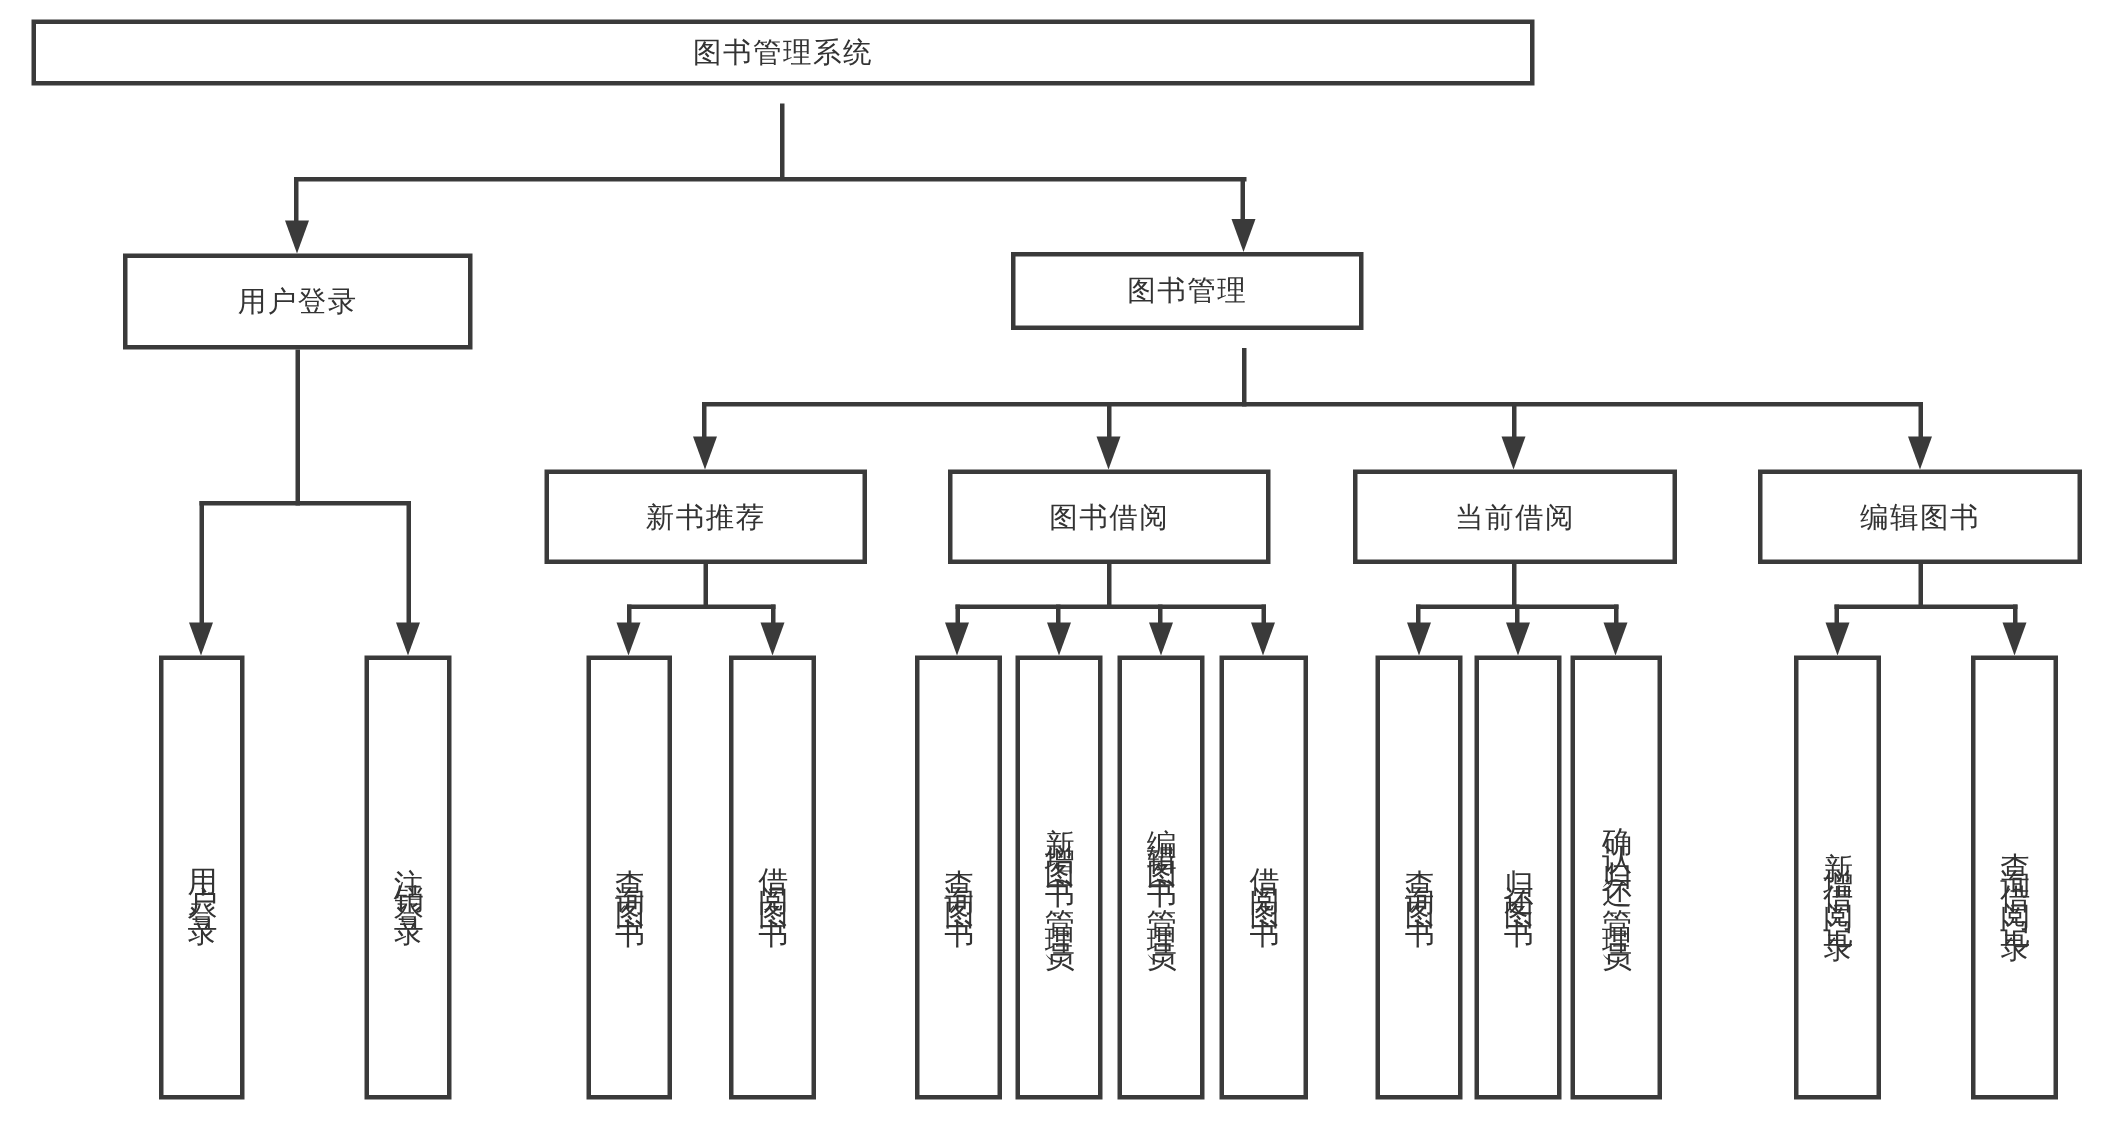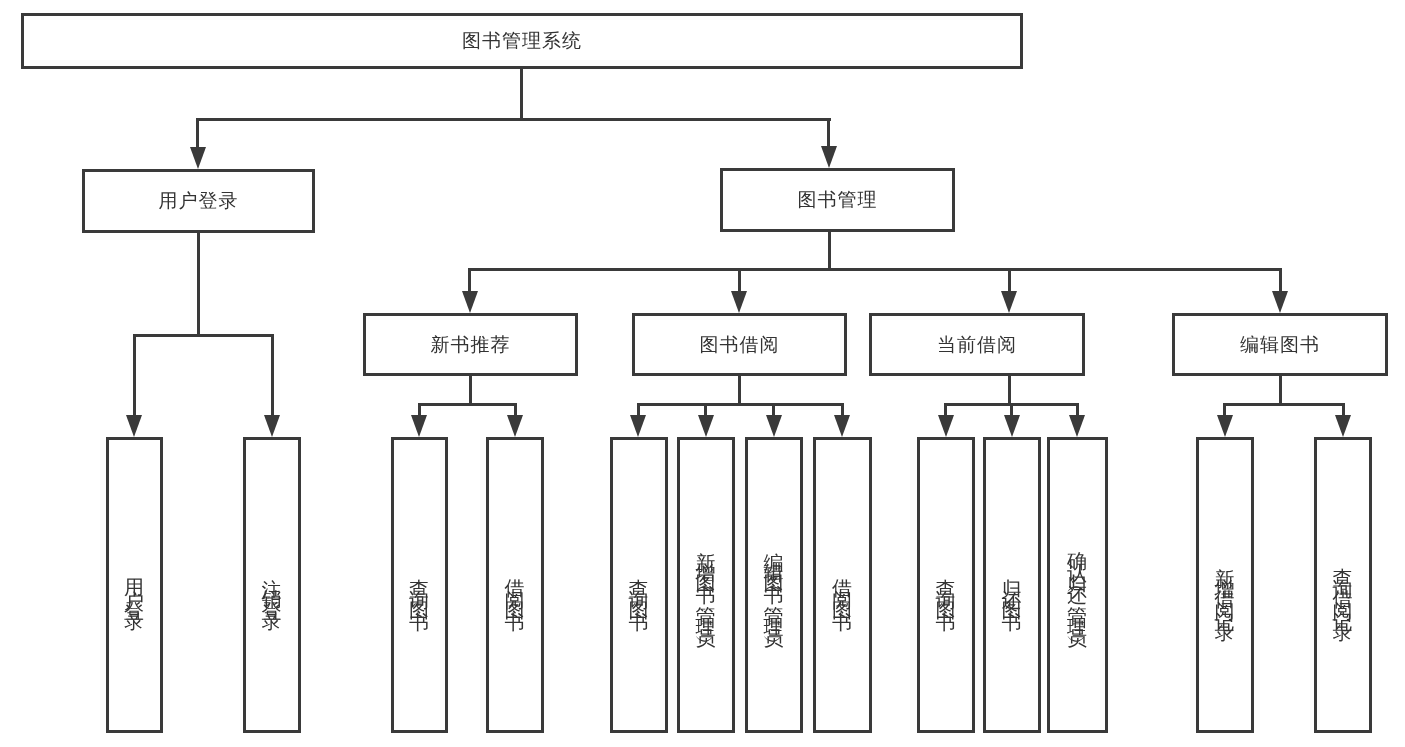--- a/index.html
+++ b/index.html
@@ -63,35 +63,35 @@
     color: var(--wm);
     white-space: nowrap;
     z-index: 5;
   }
 </style>
 </head>
 <body>
 
 <div class="stage">
 
-  <div class="box h" style="left:21px;top:13px;width:1002px;height:56px">
+  <div class="box h" style="left:21px;top:13px;width:1002px;height:44px">
     <span>图书管理系统</span>
   </div>
 
   <div class="ln" style="left:520px;top:69px;width:3px;height:51px"></div>
   <div class="ln" style="left:196px;top:118px;width:635px;height:3px"></div>
   <div class="ln" style="left:196px;top:118px;width:3px;height:32px"></div>
   <div class="ah" style="left:190px;top:147px"></div>
   <div class="ln" style="left:827px;top:118px;width:3px;height:31px"></div>
   <div class="ah" style="left:821px;top:146px"></div>
 
   <div class="box h" style="left:82px;top:169px;width:233px;height:64px">
     <span>用户登录</span>
   </div>
-  <div class="box h" style="left:720px;top:168px;width:235px;height:64px">
+  <div class="box h" style="left:674px;top:168px;width:235px;height:52px">
     <span>图书管理</span>
   </div>
 
   <div class="ln" style="left:197px;top:233px;width:3px;height:104px"></div>
   <div class="ln" style="left:133px;top:334px;width:141px;height:3px"></div>
   <div class="ln" style="left:133px;top:334px;width:3px;height:83px"></div>
   <div class="ah" style="left:126px;top:415px"></div>
   <div class="ln" style="left:271px;top:334px;width:3px;height:83px"></div>
   <div class="ah" style="left:264px;top:415px"></div>
 
@@ -105,21 +105,21 @@
   <div class="ah" style="left:1001px;top:291px"></div>
   <div class="ln" style="left:1279px;top:268px;width:3px;height:25px"></div>
   <div class="ah" style="left:1272px;top:291px"></div>
 
   <div class="box h" style="left:632px;top:313px;width:215px;height:63px">
     <span>图书借阅</span>
   </div>
   <div class="box h" style="left:363px;top:313px;width:215px;height:63px">
     <span>新书推荐</span>
   </div>
-  <div class="box h" style="left:869px;top:313px;width:216px;height:63px">
+  <div class="box h" style="left:902px;top:313px;width:216px;height:63px">
     <span>当前借阅</span>
   </div>
   <div class="box h" style="left:1172px;top:313px;width:216px;height:63px">
     <span>编辑图书</span>
   </div>
 
   <div class="ln" style="left:469px;top:376px;width:3px;height:30px"></div>
   <div class="ln" style="left:418px;top:403px;width:99px;height:3px"></div>
   <div class="ln" style="left:418px;top:403px;width:3px;height:15px"></div>
   <div class="ah" style="left:411px;top:415px"></div>

